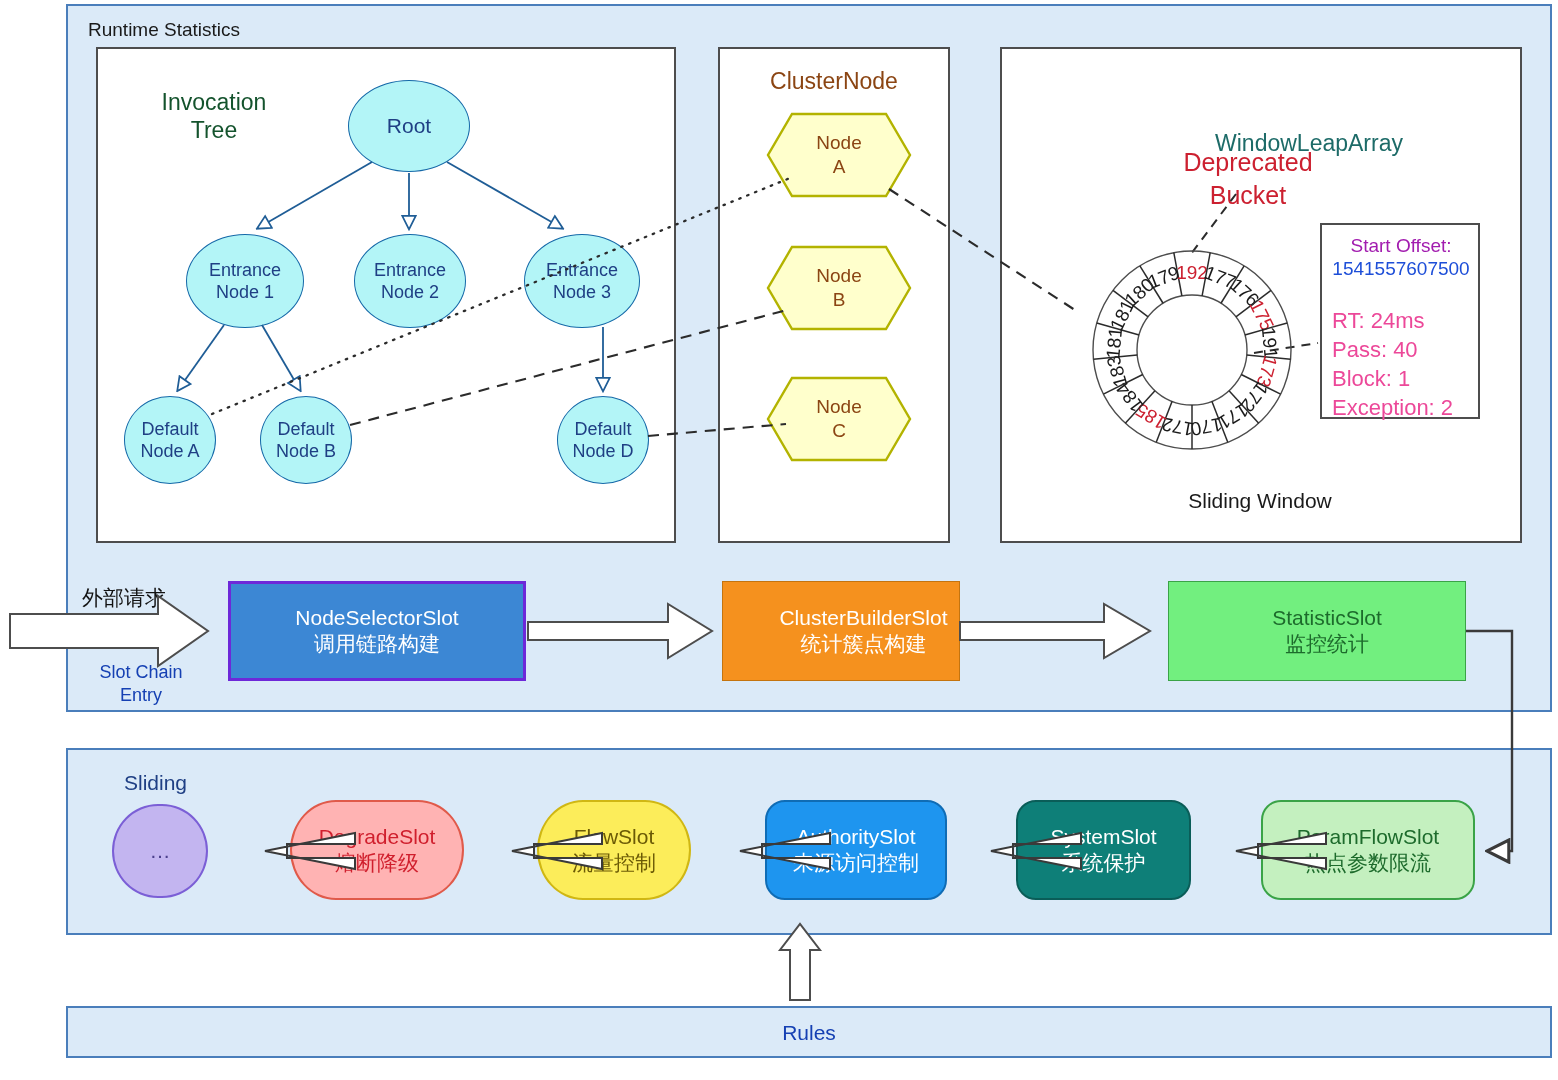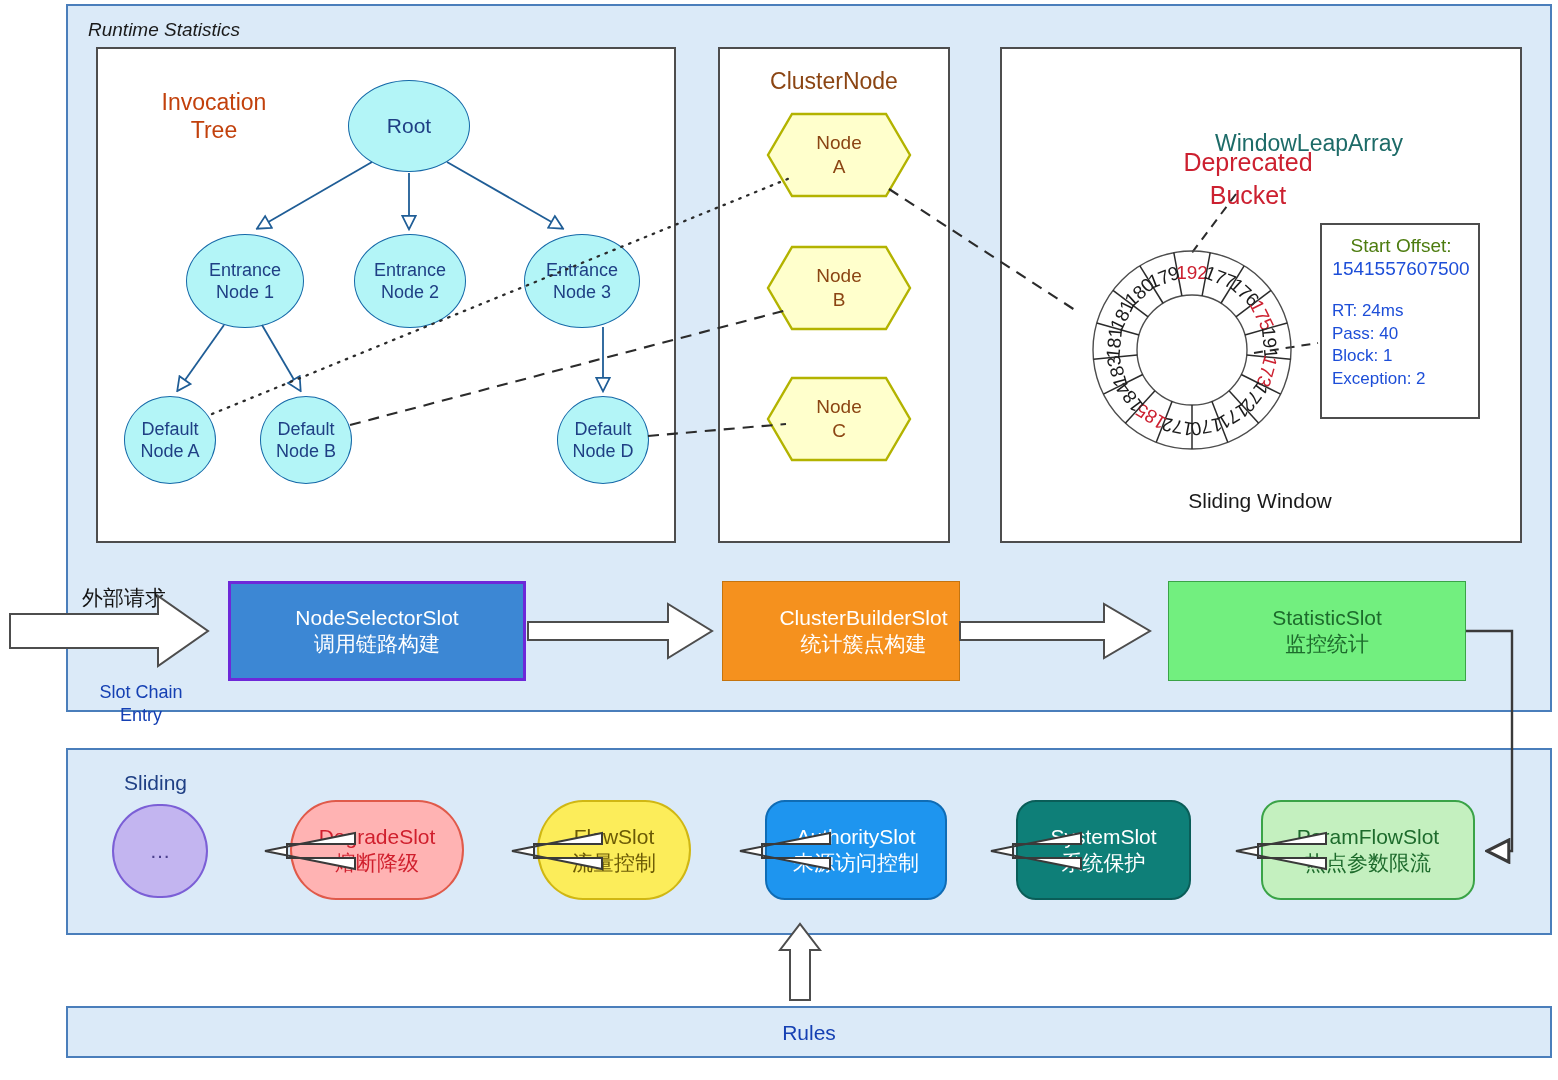--- a/index.html
+++ b/index.html
@@ -9,22 +9,22 @@
   .panel{position:absolute;background:#dbeaf8;border:2px solid #4a7ebb;box-sizing:border-box;}
   #panel-runtime{left:66px;top:4px;width:1486px;height:708px;}
   #panel-action{left:66px;top:748px;width:1486px;height:187px;}
   #panel-rules{left:66px;top:1006px;width:1486px;height:52px;}
   .subpanel{position:absolute;background:#ffffff;border:2px solid #4d4d4d;box-sizing:border-box;}
   #sub-tree{left:96px;top:47px;width:580px;height:496px;}
   #sub-cluster{left:718px;top:47px;width:232px;height:496px;}
   #sub-window{left:1000px;top:47px;width:522px;height:496px;}
   
   .lbl{position:absolute;white-space:pre;line-height:1.22;}
-  #lbl-runtime{left:88px;top:18px;font-size:19px;color:#1a1a1a;font-style:italic;}
-  #lbl-invocation{left:158px;top:88px;font-size:23px;color:#c2410c;text-align:center;width:112px;}
+  #lbl-runtime{left:88px;top:18px;font-size:19px;color:#1a1a1a;}
+  #lbl-invocation{left:158px;top:88px;font-size:23px;color:#14532d;text-align:center;width:112px;}
   #lbl-cluster{left:718px;top:67px;width:232px;text-align:center;font-size:23px;color:#8b4513;}
   #lbl-window{left:1000px;top:85px;width:618px;text-align:center;font-size:23px;color:#1d6b68;margin-top:44px;}
   #lbl-deprecated{left:1168px;top:146px;width:160px;text-align:center;font-size:25px;color:#cc2030;line-height:1.3;}
   #lbl-sliding{left:1100px;top:488px;width:320px;text-align:center;font-size:21px;color:#1a1a1a;}
   #lbl-extreq{left:82px;top:585px;font-size:21px;color:#111111;}
   #lbl-slotchain{left:80px;top:661px;width:122px;text-align:center;font-size:18px;color:#1540b3;line-height:1.3;}
   #lbl-action{left:124px;top:770px;font-size:21px;color:#1f3f84;}
   #lbl-rules{left:66px;top:1020px;width:1486px;text-align:center;font-size:21px;color:#1540b3;}
   
   svg.overlay{position:absolute;left:0;top:0;width:1558px;height:1080px;overflow:visible;}
@@ -47,23 +47,23 @@
   #act-flow{left:537px;top:800px;width:154px;height:100px;background:#fced5a;border:2px solid #d0b713;color:#6b5a06;}
   .rrect{position:absolute;box-sizing:border-box;display:flex;flex-direction:column;
          align-items:center;justify-content:center;line-height:1.26;border-radius:20px;}
   .rrect span{font-size:21px;}
   #act-authority{left:765px;top:800px;width:182px;height:100px;background:#1e95ef;border:2px solid #0f6cb5;color:#ffffff;}
   #act-system{left:1016px;top:800px;width:175px;height:100px;background:#0e7f78;border:2px solid #0a5d58;color:#ffffff;}
   #act-paramflow{left:1261px;top:800px;width:214px;height:100px;background:#c4f0bf;border:2px solid #3aa347;color:#1d6b2c;}
   
   #infobox{position:absolute;left:1320px;top:223px;width:160px;height:196px;background:#ffffff;
            border:2px solid #4d4d4d;box-sizing:border-box;padding:9px 8px 0 10px;}
-  #infobox .t1{font-size:19px;color:#4d7c0f;text-align:center;line-height:1.22;}
+  #infobox .t1{font-size:19px;color:#a21caf;text-align:center;line-height:1.22;}
   #infobox .t2{font-size:19px;color:#1d4ed8;text-align:center;line-height:1.22;}
-  #infobox .rows{margin-top:20px;font-size:17px;color:#1d4ed8;line-height:1.32;}
+  #infobox .rows{margin-top:26px;font-size:22px;color:#ec4899;line-height:1.32;}
   
   .node{position:absolute;box-sizing:border-box;display:flex;flex-direction:column;
         align-items:center;justify-content:center;border-radius:50%;
         background:#b3f5f7;border:1.6px solid #1568a8;color:#1f3f84;line-height:1.24;}
   .node span{font-size:18px;}
   .node.big span{font-size:21px;}
   
   .hexwrap{position:absolute;}
   .hexwrap .txt{position:absolute;left:0;top:0;width:100%;height:100%;
                 display:flex;flex-direction:column;align-items:center;justify-content:center;
@@ -83,21 +83,21 @@
 
 <div class="lbl" id="lbl-runtime">Runtime Statistics</div>
 <div class="lbl" id="lbl-invocation" style="white-space:pre-line;">Invocation
 Tree</div>
 <div class="lbl" id="lbl-cluster">ClusterNode</div>
 <div class="lbl" id="lbl-window">WindowLeapArray</div>
 <div class="lbl" id="lbl-deprecated" style="white-space:pre-line;">Deprecated
 Bucket</div>
 <div class="lbl" id="lbl-sliding">Sliding Window</div>
 <div class="lbl" id="lbl-extreq">外部请求</div>
-<div class="lbl" id="lbl-slotchain" style="white-space:pre-line;margin-top:20px;">Slot Chain
+<div class="lbl" id="lbl-slotchain" style="white-space:pre-line;">Slot Chain
 Entry</div>
 <div class="lbl" id="lbl-action">Sliding</div>
 <div class="lbl" id="lbl-rules">Rules</div>
 
 <div class="node big" style="left:348px;top:80px;width:122px;height:92px;">
   <span>Root</span>
 </div>
 <div class="node" style="left:186px;top:234px;width:118px;height:94px;white-space:pre-line;">
   <span style="white-space:pre-line;text-align:center;">Entrance
 Node 1</span>

